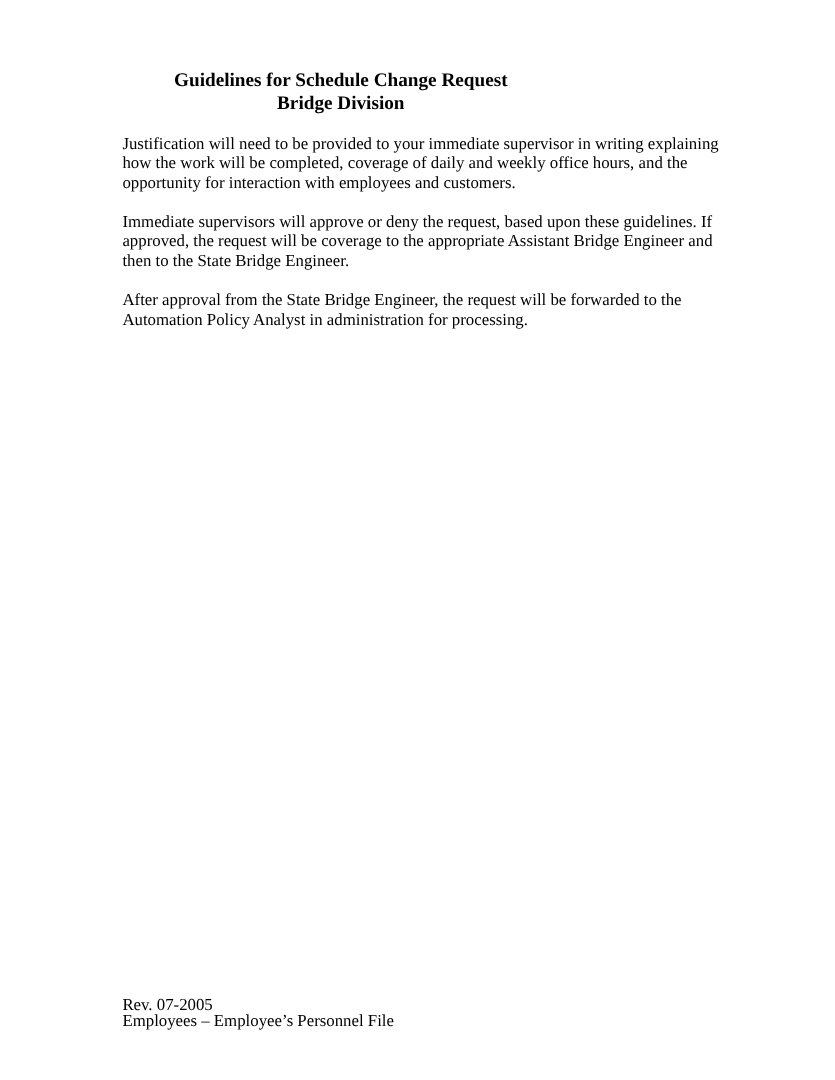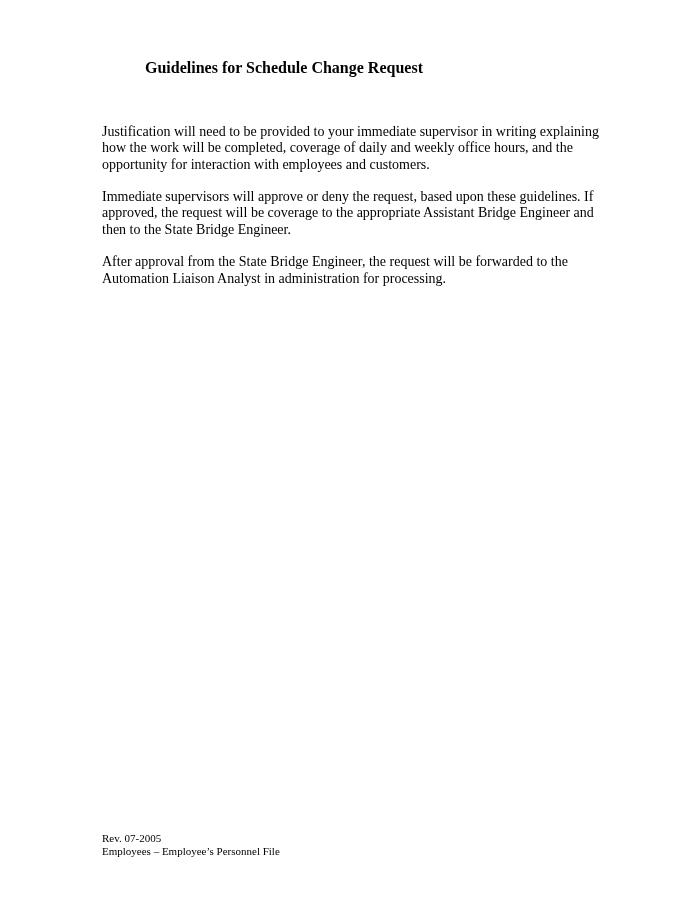--- a/index.html
+++ b/index.html
@@ -1,38 +1,39 @@
 <!DOCTYPE html>
 <html><head>
 <meta charset="utf-8">
 <style>
   html, body { margin: 0; padding: 0; background: #ffffff; }
   body { width: 696px; height: 900px; position: relative; overflow: hidden;
          font-family: "Liberation Serif", "DejaVu Serif", serif; color: #000; }
   .title-block { position: absolute; top: 58px; left: 0; width: 568px; text-align: center;
                  font-weight: bold; font-size: 16px; line-height: 19px; }
   .title-block div { padding-left: 0; }
-  .body { position: absolute; top: 124px; left: 102px; width: 500px; font-size: 14px; line-height: 16.3px; }
+  .body { position: absolute; top: 113px; left: 102px; width: 500px; font-size: 14px; line-height: 16.3px; }
   .body p { margin: 0 0 16.3px 0; white-space: pre-line; }
-  .footer { position: absolute; top: 832px; left: 102px; font-size: 11px; line-height: 13px; }
+  .footer { position: absolute; top: 832px; left: 102px; font-size: 14px; line-height: 13px; }
 </style>
 </head>
 <body>
 
 <div class="title-block">
   <div>Guidelines for Schedule Change Request</div>
+  <div>Bridge Division</div>
 </div>
 
 <div class="body">
   <p>Justification will need to be provided to your immediate supervisor in writing explaining
 how the work will be completed, coverage of daily and weekly office hours, and the
 opportunity for interaction with employees and customers.</p>
   <p>Immediate supervisors will approve or deny the request, based upon these guidelines.  If
 approved, the request will be coverage to the appropriate Assistant Bridge Engineer and
 then to the State Bridge Engineer.</p>
   <p>After approval from the State Bridge Engineer, the request will be forwarded to the
-Automation Liaison Analyst in administration for processing.</p>
+Automation Policy Analyst in administration for processing.</p>
 </div>
 
 <div class="footer">
   <div>Rev. 07-2005</div>
   <div>Employees – Employee’s Personnel File</div>
 </div>
 
 </body></html>

